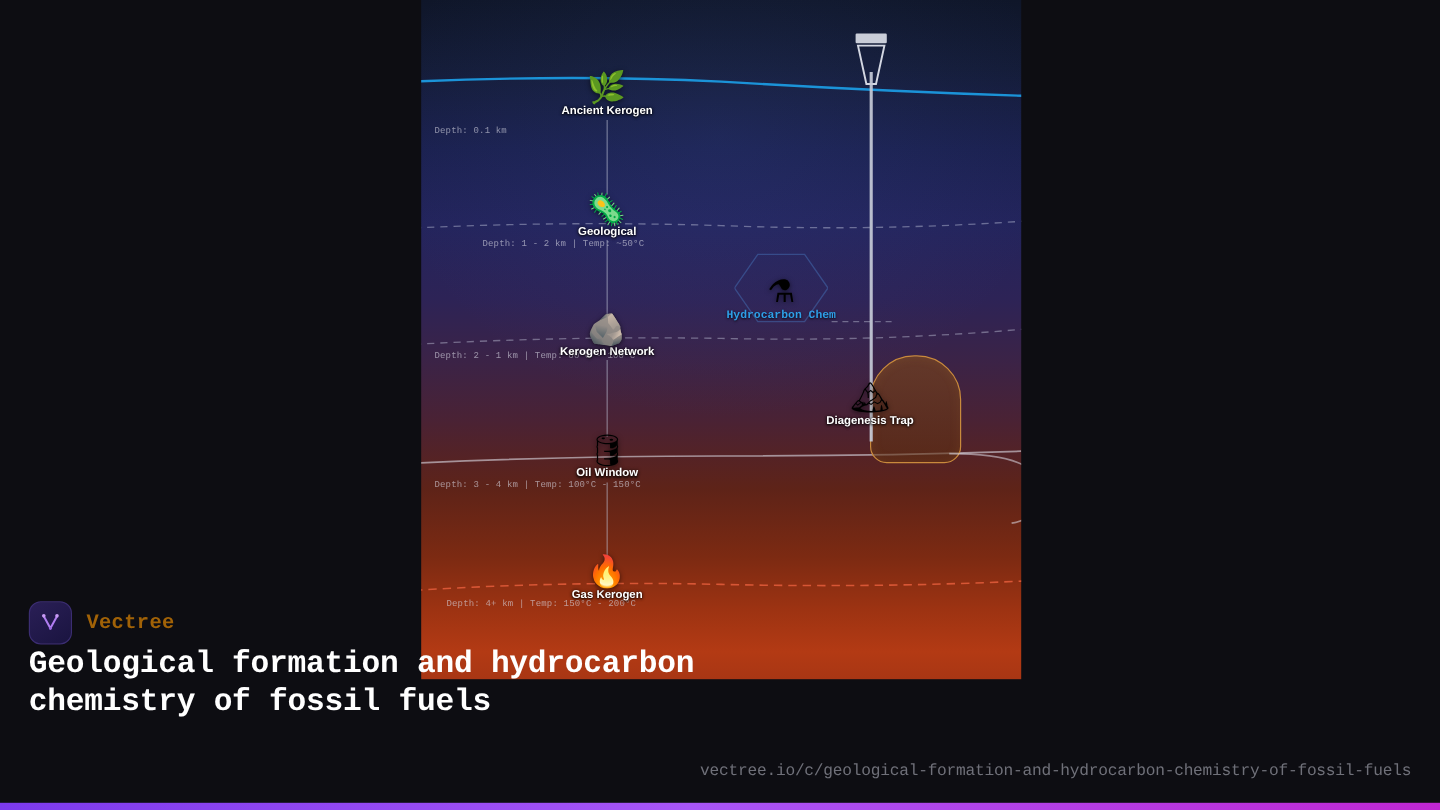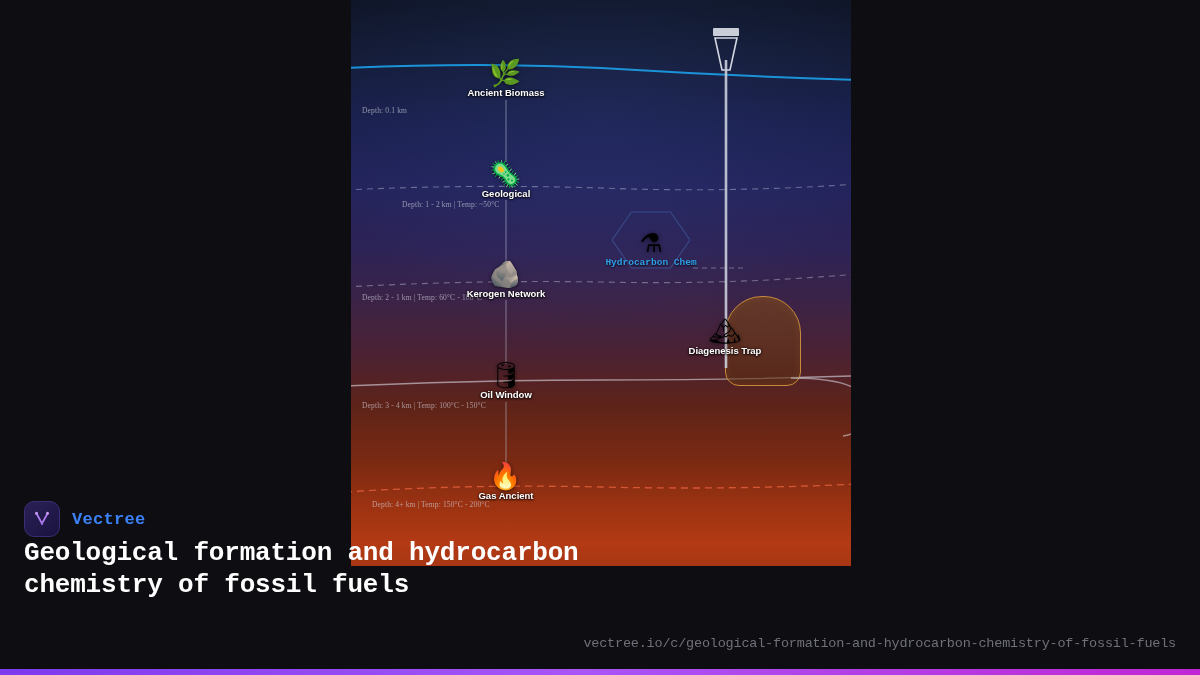--- a/index.html
+++ b/index.html
@@ -69,21 +69,21 @@
     top: 0;
     width: 500px;
     height: 566px;
     overflow: visible;
   }
 
   
   .depth-label {
     position: absolute;
     font-size: 7.5px;
-    font-family: Liberation Serif, serif;
+    font-family: Liberation Mono, monospace;
     color: rgba(216,216,228,0.62);
     letter-spacing: 0.15px;
     white-space: nowrap;
   }
 
   
   .node {
     position: absolute;
     transform: translate(-50%, -50%);
     display: flex;
@@ -172,21 +172,21 @@
     background: linear-gradient(145deg, #2a1f56, #1a1440);
     border: 1px solid #3b2d72;
     display: flex;
     align-items: center;
     justify-content: center;
   }
   #brand-name {
     font-family: "Liberation Mono", "DejaVu Sans Mono", monospace;
     font-size: 17px;
     font-weight: bold;
-    color: #3b82f6;
+    color: #a16207;
     letter-spacing: 0.3px;
   }
   #headline {
     position: absolute;
     left: 24px;
     top: 42px;
     width: 600px;
     font-family: "Liberation Mono", "DejaVu Sans Mono", monospace;
     font-size: 26px;
     font-weight: bold;
@@ -248,41 +248,41 @@
     </svg>
 
     <div class="depth-label" style="left:11px; top:106px;">Depth: 0.1 km</div>
     <div class="depth-label" style="left:11px; top:200px;padding-left:40px;">Depth: 1 - 2 km | Temp: ~50°C</div>
     <div class="depth-label" style="left:11px; top:293px;">Depth: 2 - 1 km | Temp: 60°C - 100°C</div>
     <div class="depth-label" style="left:11px; top:401px;">Depth: 3 - 4 km | Temp: 100°C - 150°C</div>
     <div class="depth-label" style="left:21px; top:500px;">Depth: 4+ km | Temp: 150°C - 200°C</div>
 
     <div class="node" style="left:155px; top:78px;">
       <div class="node-icon">🌿</div>
-      <div class="node-label">Ancient Biomass</div>
+      <div class="node-label">Ancient Kerogen</div>
     </div>
 
     <div class="node" style="left:155px; top:179px;">
       <div class="node-icon">🦠</div>
       <div class="node-label">Geological</div>
     </div>
 
     <div class="node" style="left:155px; top:279px;">
       <div class="node-icon">🪨</div>
       <div class="node-label">Kerogen Network</div>
     </div>
 
     <div class="node" style="left:155px; top:380px;">
       <div class="node-icon">🛢</div>
       <div class="node-label">Oil Window</div>
     </div>
 
     <div class="node" style="left:155px; top:481px;">
       <div class="node-icon">🔥</div>
-      <div class="node-label">Gas Ancient</div>
+      <div class="node-label">Gas Kerogen</div>
     </div>
 
     <div class="node" id="node-hydrocarbon" style="left:300px; top:248px;">
       <svg class="hex-frame" viewBox="0 0 78 64">
         <polygon points="19.5,4 58.5,4 78,32 58.5,60 19.5,60 0,32" fill="none" stroke="rgba(70,120,190,0.45)" stroke-width="1.1"></polygon>
       </svg>
       <div class="node-icon">⚗</div>
       <div class="node-label">Hydrocarbon Chem</div>
     </div>
 

